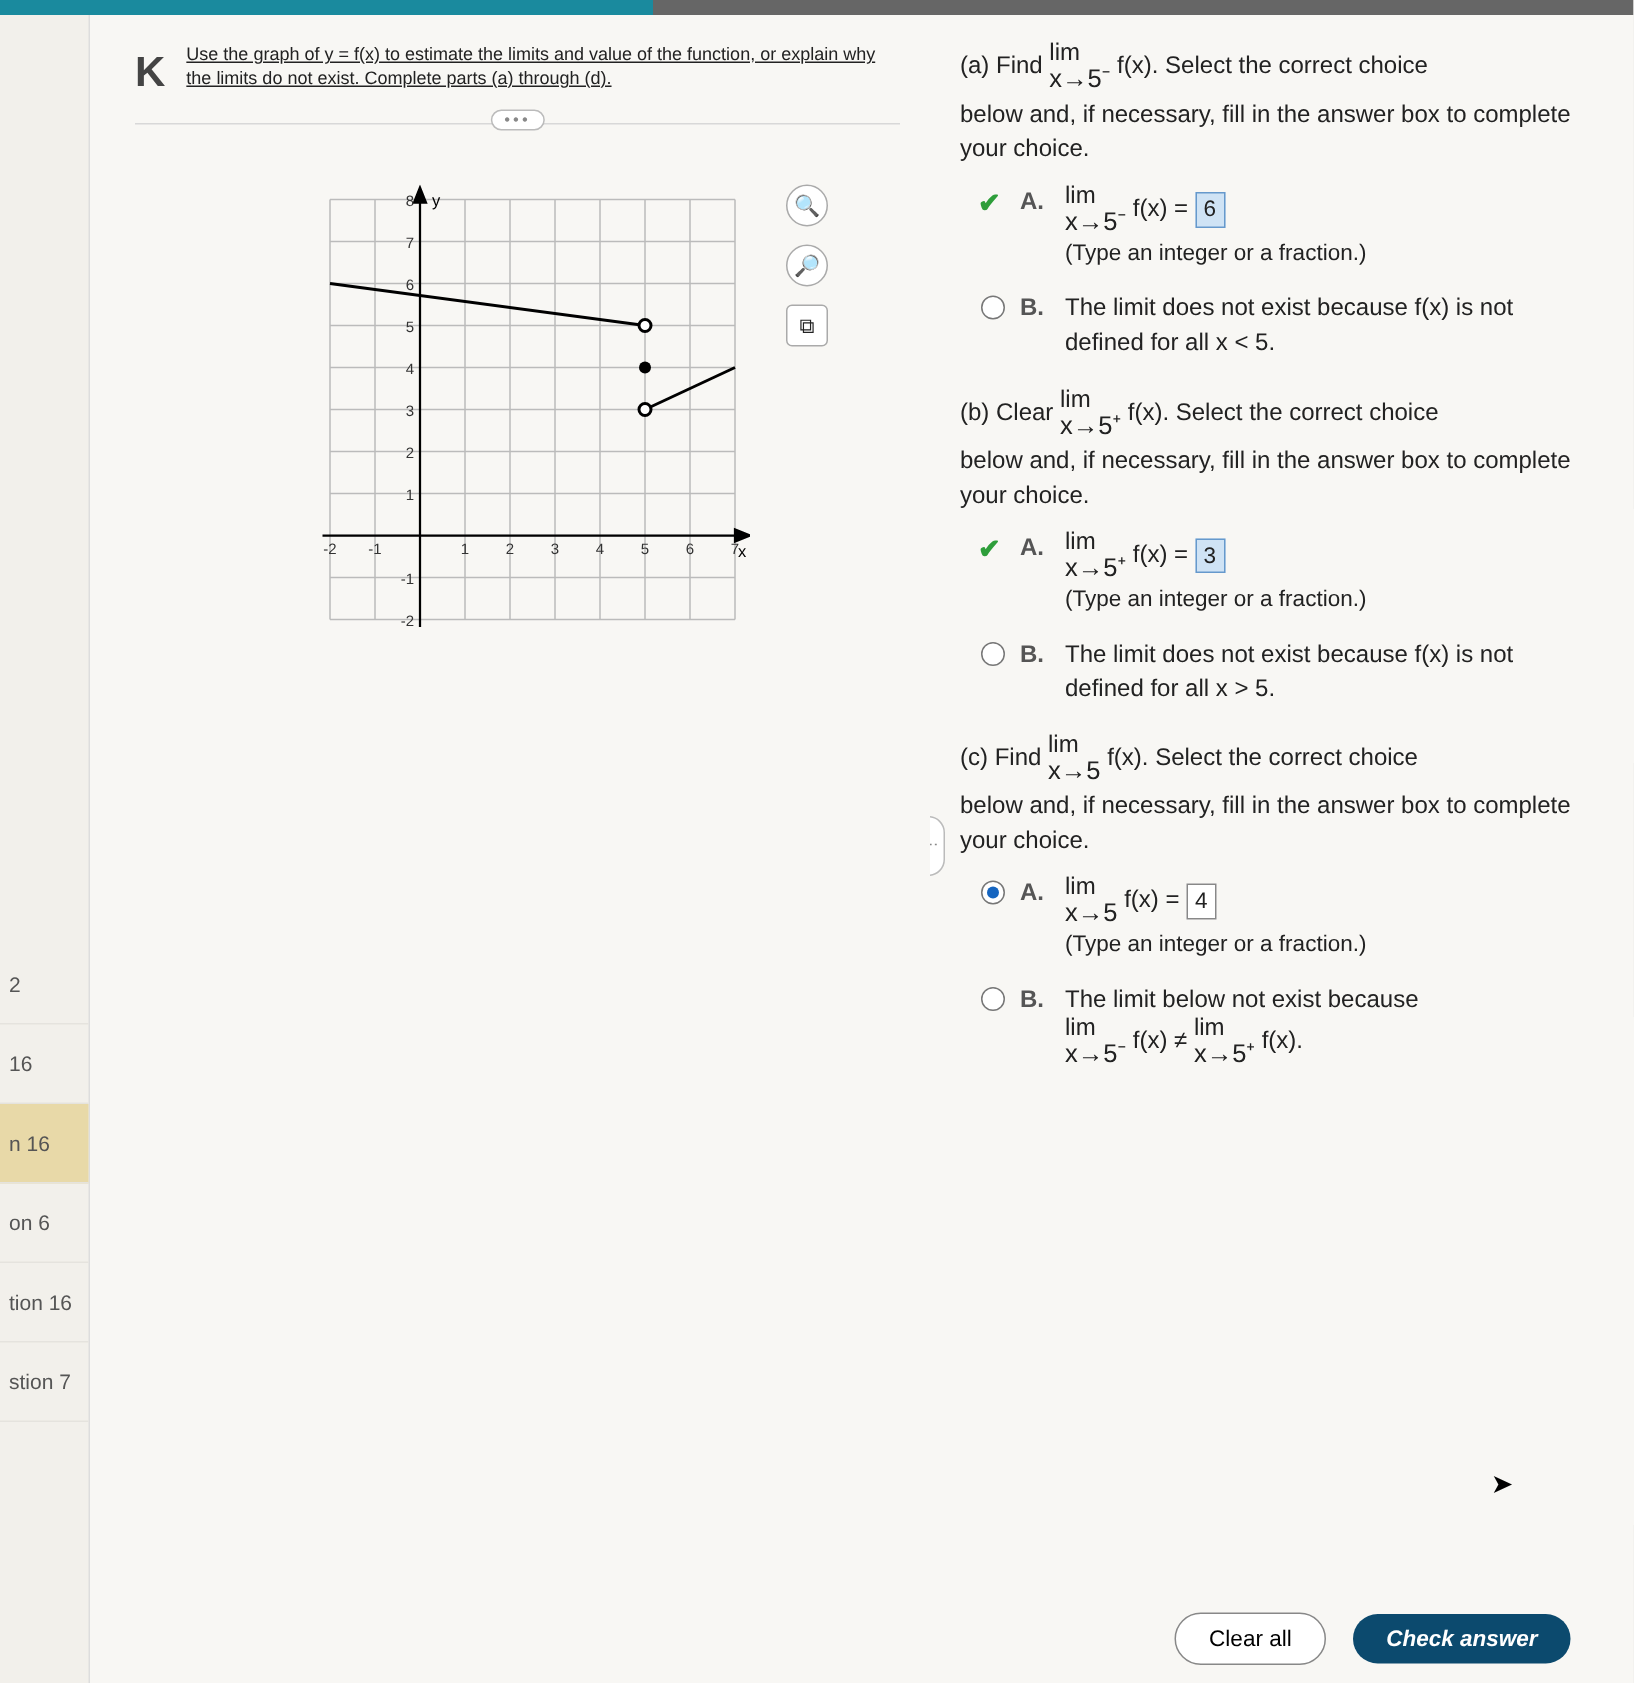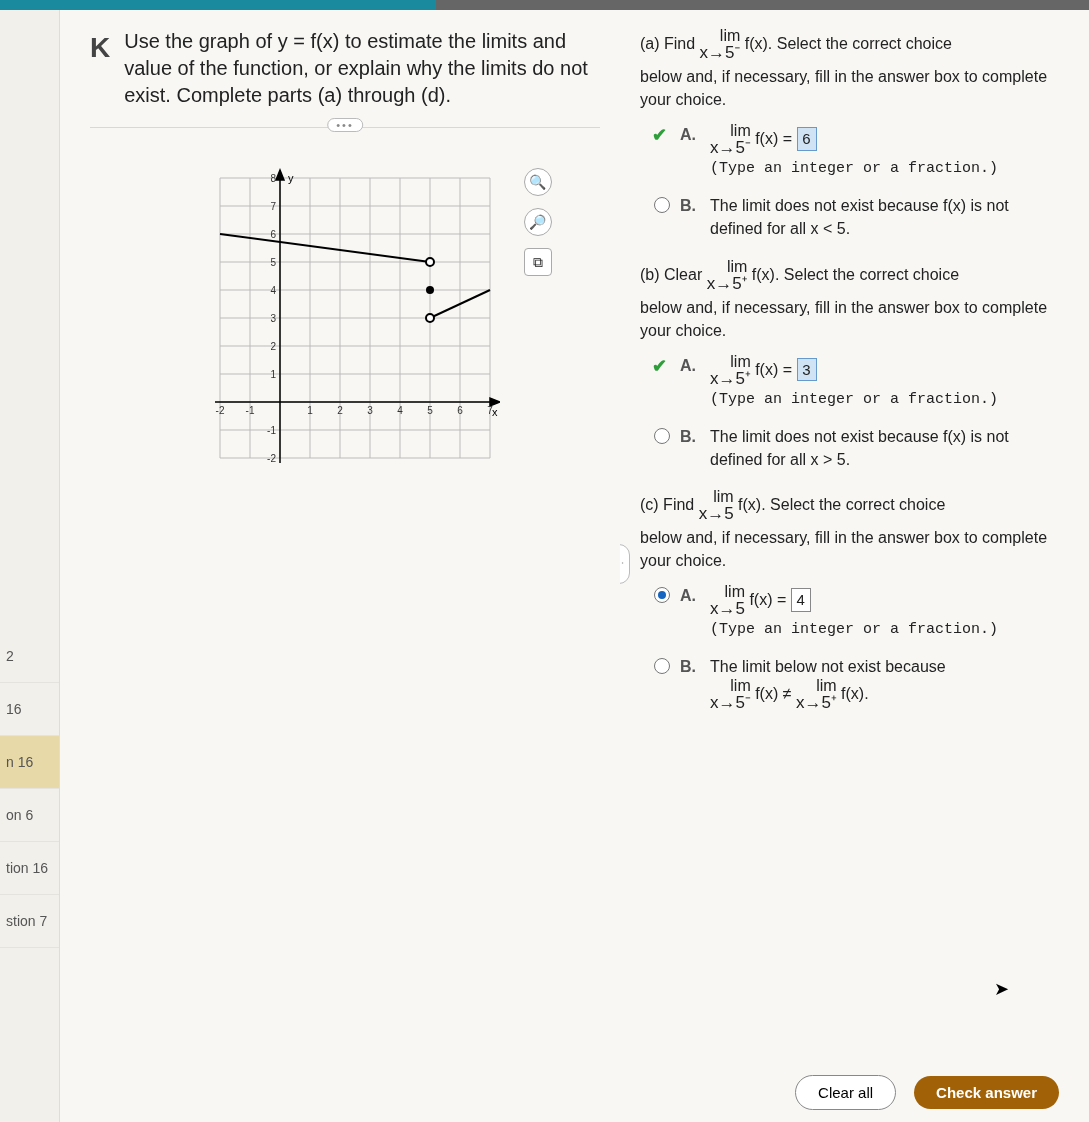--- a/index.html
+++ b/index.html
@@ -48,21 +48,21 @@
   .left-pane {
     width: 560px;
     padding: 18px 20px 0 30px;
     position: relative;
   }
   .prompt-row { display:flex; gap:14px; align-items:flex-start;}
   .back-icon {
     font-size: 28px; font-weight: bold; color:#444; padding-top:4px;
     cursor:pointer;
   }
-  .prompt-text { font-size:20px; line-height:1.35; }
+  .prompt-text { font-size:12px; line-height:1.35;text-decoration:underline; }
   .divider-row {
     margin: 18px 0 10px 0;
     position: relative;
     border-top: 1px solid #d8d8d8;
   }
   .pill {
     position:absolute; left:50%; top:-10px; transform:translateX(-50%);
     background:#fff; border:1px solid #bbb; border-radius:10px;
     font-size:11px; padding:0 8px; letter-spacing:2px; color:#888;
   }
@@ -108,39 +108,39 @@
     content:"✔"; color:#2e9e3a; font-size:18px; position:absolute; top:-4px; left:-2px; font-weight:bold;
   }
   .choice-label { font-weight:bold; color:#555; width:20px; flex-shrink:0;}
   .choice-body { flex:1; }
   .ansbox {
     display:inline-block; min-width:20px; padding:0 4px;
     border:1px solid #888; background:#fff; text-align:center;
     font-size:15px;
   }
   .ansbox.filled { background:#cfe3f5; border-color:#6699cc;}
-  .hint { font-size:15px; margin-top:2px;font-family:Liberation Mono, monospace;}
+  .hint { font-size:15px; margin-top:2px;}
   .mid-handle {
     position:absolute; left:-12px; top:48%;
     width:22px; height:40px; border:1px solid #bbb; border-radius:11px;
     background:#fff; display:flex; align-items:center; justify-content:center;
     font-size:10px; color:#888; writing-mode:vertical-rl; letter-spacing:1px;
   }
   .footer {
-    position:absolute; bottom:12px; right:30px;
+    position:absolute; bottom:12px; right:42px;
     display:flex; gap:18px; align-items:center;
   }
   .btn {
     padding:8px 22px; border-radius:20px; font-size:15px; cursor:pointer;
     border:1px solid #888; background:#fff;
   }
   .btn.primary {
-    background:#a16207; color:#fff; border:none; font-weight:bold;
-  }
-  .lim { display:inline-block; text-align:right; vertical-align:middle; line-height:1; }
+    background:#0c4a6e; color:#fff; border:none; font-weight:bold;font-style:italic;
+  }
+  .lim { display:inline-block; text-align:left; vertical-align:middle; line-height:1; }
   .lim .top { display:block; }
   .lim .bot { display:block; font-size:17px; }
   .cursor-ptr {
     position:absolute; right:80px; bottom:120px; font-size:18px; color:#000;
   }
 </style>
 </head>
 <body>
 
 <div class="topbar"></div>

